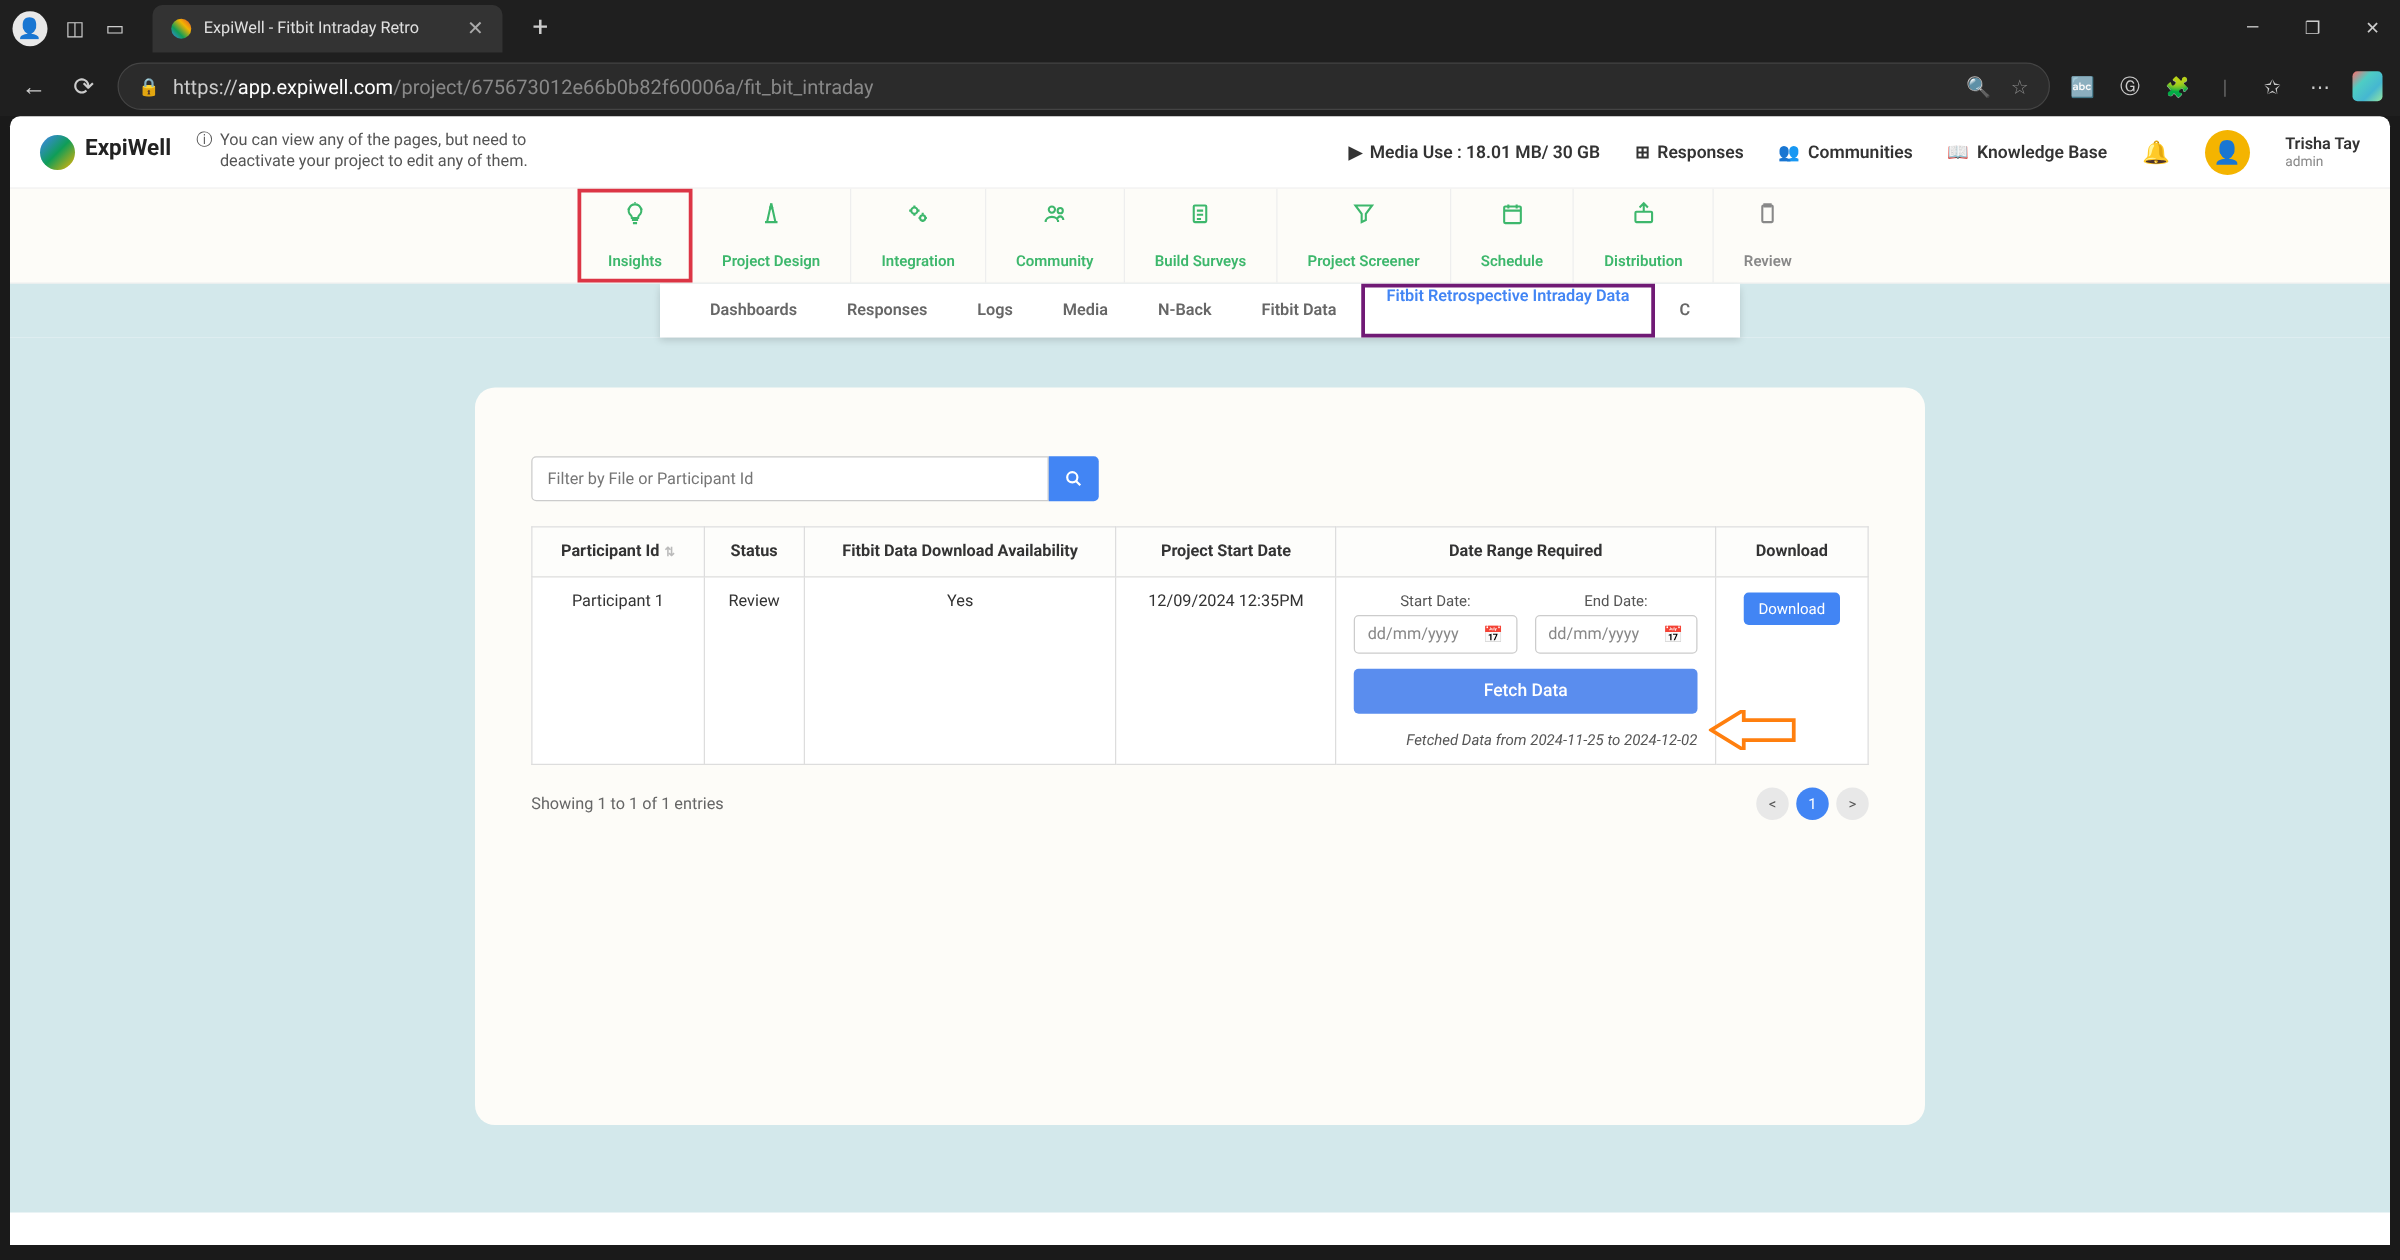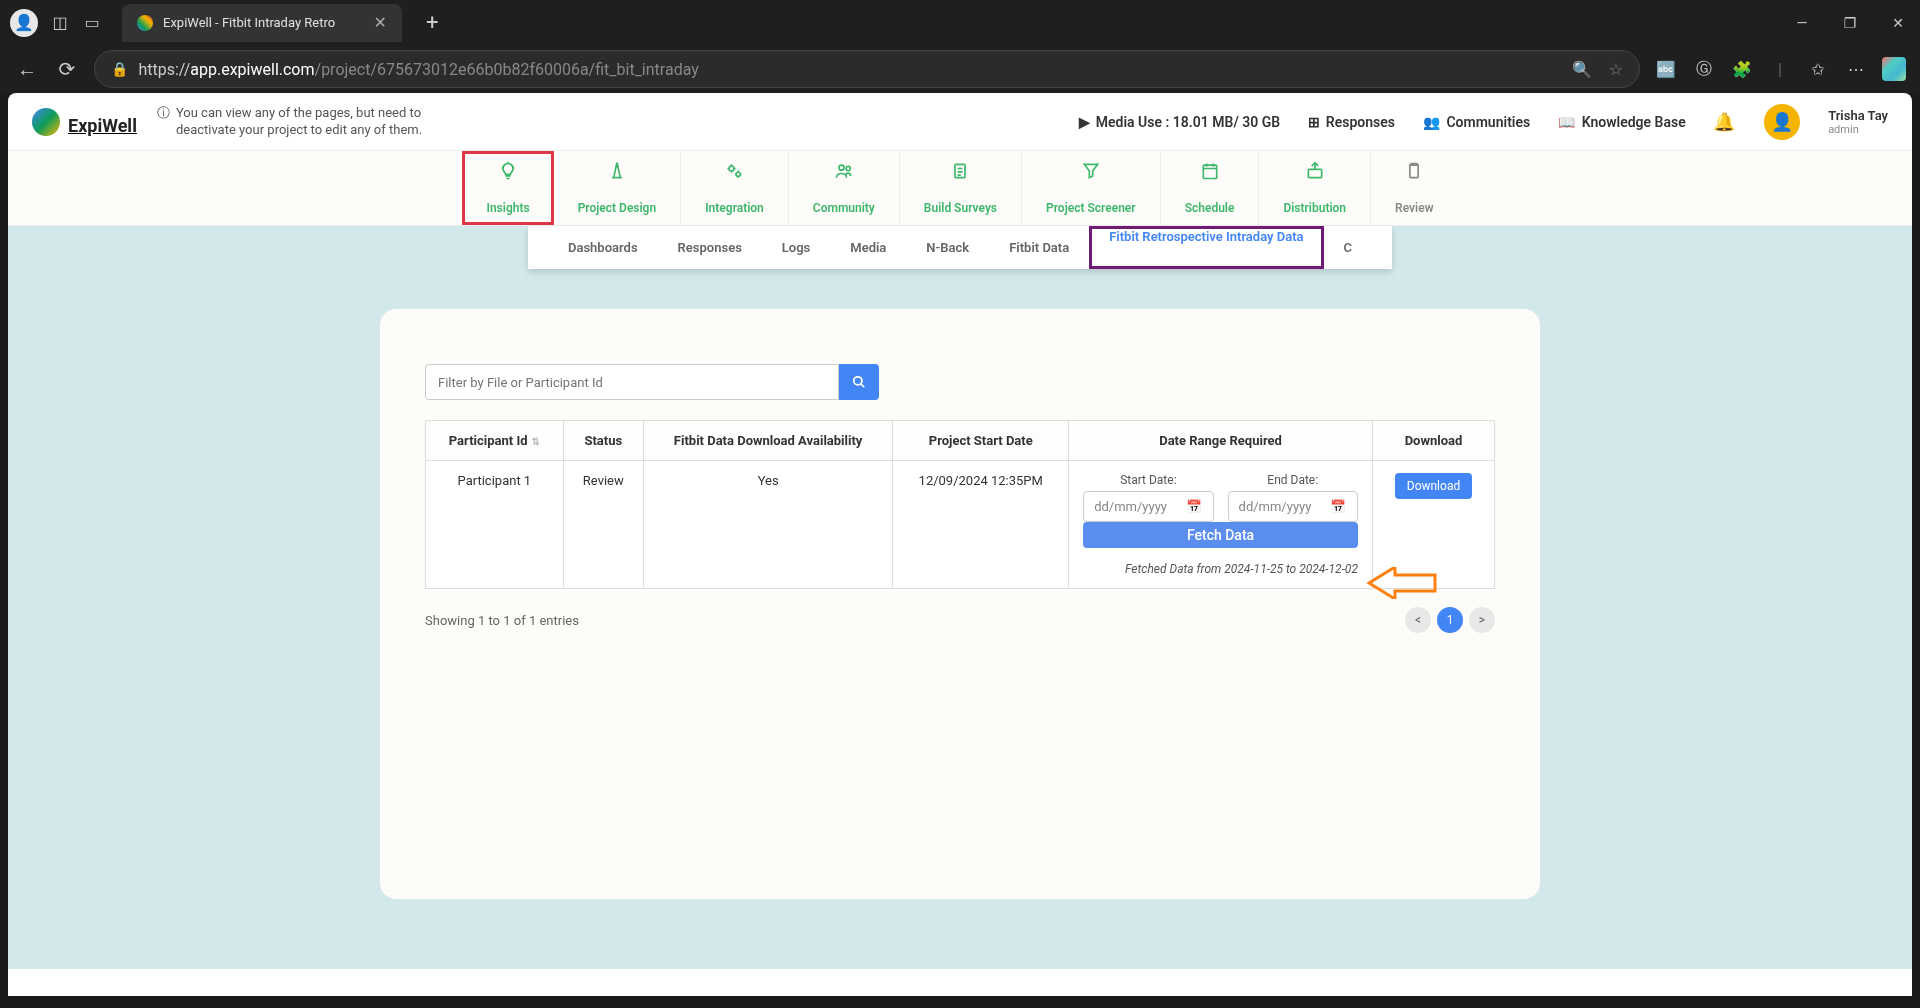--- a/index.html
+++ b/index.html
@@ -27,21 +27,21 @@
     .url-host { color: #fff; }
     .url-path { color: #888; }
     .addressbar-right { display: flex; gap: 16px; color: #888; font-size: 16px; }
     .extensions { display: flex; gap: 14px; align-items: center; }
     .ext-icon { width: 24px; height: 24px; display: flex; align-items: center; justify-content: center; color: #ccc; font-size: 16px; cursor: pointer; }
     .copilot-icon { width: 24px; height: 24px; border-radius: 4px; background: linear-gradient(135deg, #ff6b6b, #4ecdc4, #45b7d1, #96e6a1); }
     
     
     .app-viewport { background: #fff; border-radius: 8px 8px 0 0; margin: 0 8px; height: calc(1008px - 105px); overflow: hidden; }
     .app-header { display: flex; align-items: center; padding: 12px 24px; border-bottom: 1px solid #eee; height: 58px; }
-    .logo { display: flex; align-items: flex-end; gap: 8px; text-decoration: underline; }
+    .logo { display: flex; align-items: flex-start; gap: 8px; }
     .logo-icon { width: 28px; height: 28px; border-radius: 50%; background: linear-gradient(135deg, #4285f4, #0f9d58, #f4b400); }
     .logo-text { font-weight: 700; font-size: 18px; color: #222; }
     .header-notice { margin-left: 20px; font-size: 13px; color: #555; max-width: 280px; line-height: 1.3; display: flex; align-items: flex-start; gap: 6px; }
     .notice-icon { font-size: 13px; }
     .header-right { margin-left: auto; display: flex; align-items: center; gap: 28px; font-size: 14px; font-weight: 600; color: #333; }
     .header-item { display: flex; align-items: center; gap: 6px; cursor: pointer; }
     .bell-icon { color: #4285f4; font-size: 18px; }
     .user-avatar { width: 36px; height: 36px; border-radius: 50%; background: #f4b400; display: flex; align-items: center; justify-content: center; font-size: 18px; }
     .user-info { display: flex; flex-direction: column; }
     .user-name { font-size: 13px; font-weight: 600; }
@@ -69,26 +69,26 @@
     .search-row { display: flex; margin-bottom: 20px; }
     .search-input { width: 414px; height: 36px; border: 1px solid #ccc; border-radius: 4px 0 0 4px; padding: 0 12px; font-size: 13px; color: #666; }
     .search-btn { width: 40px; height: 36px; background: #4285f4; border: none; border-radius: 0 4px 4px 0; color: #fff; cursor: pointer; display: flex; align-items: center; justify-content: center; font-size: 14px; }
     
     .data-table { width: 100%; border-collapse: collapse; border: 1px solid #ddd; background: #fff; }
     .data-table th { padding: 12px 14px; font-size: 13px; font-weight: 700; color: #333; text-align: center; border: 1px solid #ddd; background: #fdfdfb; }
     .data-table td { padding: 12px 14px; font-size: 13px; color: #333; text-align: center; border: 1px solid #ddd; vertical-align: top; }
     .sort-icon { color: #bbb; font-size: 10px; margin-left: 4px; }
     
     .date-range-cell { text-align: left; }
-    .date-inputs { display: flex; gap: 14px; }
+    .date-inputs { display: flex; gap: 14px; margin-bottom: 12px; }
     .date-group { flex: 1; }
     .date-label { font-size: 12px; color: #555; margin-bottom: 4px; display: block; }
     .date-input { width: 100%; height: 31px; border: 1px solid #ccc; border-radius: 4px; padding: 0 10px; font-size: 13px; color: #888; display: flex; align-items: center; justify-content: space-between; }
     .cal-icon { color: #666; font-size: 13px; }
-    .fetch-btn { width: 100%; height: 26px; background: #5a8dee; border: none; border-radius: 4px; color: #fff; font-size: 14px; font-weight: 500; cursor: pointer; margin-bottom: 14px; }
+    .fetch-btn { width: 100%; height: 36px; background: #5a8dee; border: none; border-radius: 4px; color: #fff; font-size: 14px; font-weight: 500; cursor: pointer; margin-bottom: 14px; }
     .fetched-text { font-size: 12px; font-style: italic; color: #555; text-align: right; }
     .download-btn { background: #4285f4; color: #fff; border: none; border-radius: 4px; padding: 6px 12px; font-size: 12px; cursor: pointer; }
     
     .table-footer { display: flex; justify-content: space-between; align-items: center; margin-top: 18px; font-size: 13px; color: #666; }
     .pagination { display: flex; gap: 6px; }
     .page-btn { width: 26px; height: 26px; border-radius: 50%; background: #e8e8e8; border: none; display: flex; align-items: center; justify-content: center; font-size: 12px; color: #555; cursor: pointer; }
     .page-btn.active { background: #4285f4; color: #fff; }
     
     .date-range-td { position: relative; }
     .arrow-annotation { position: absolute; right: -65px; top: 106px; }

